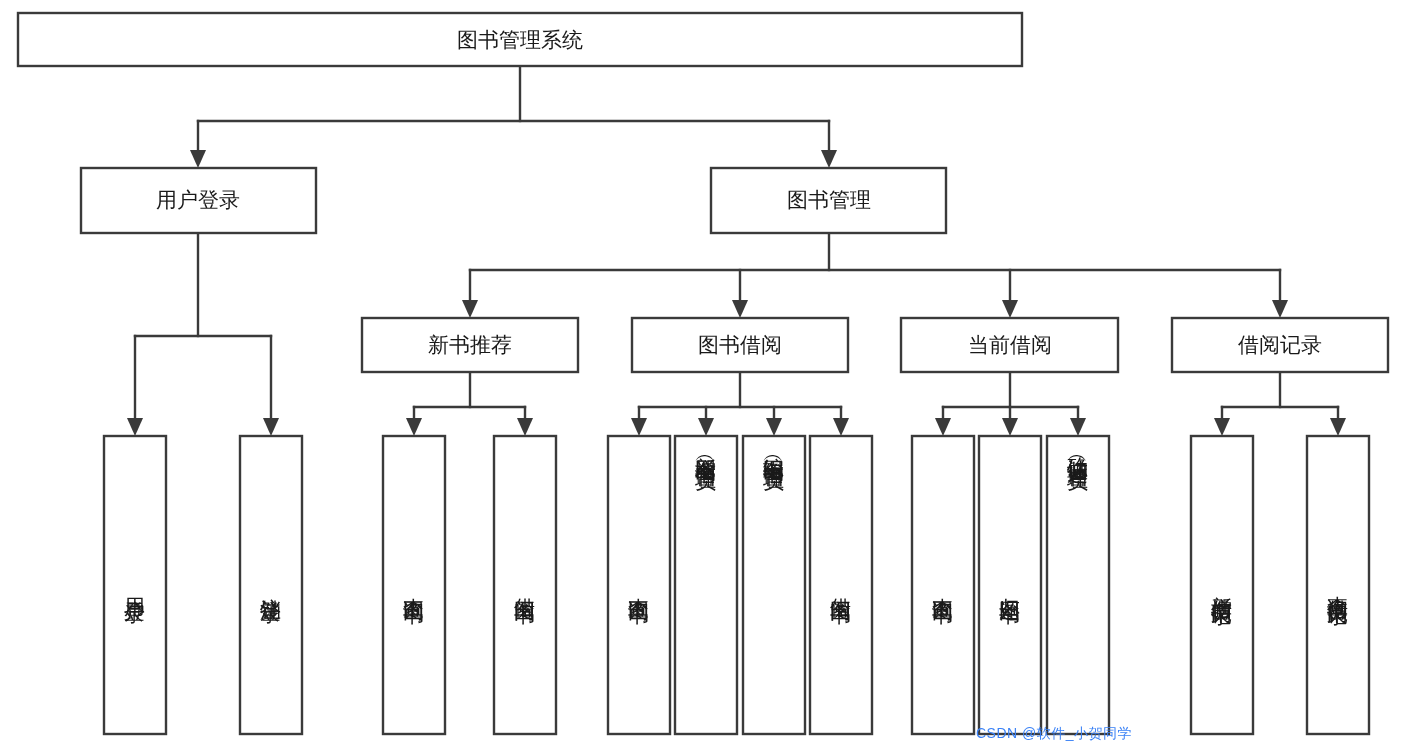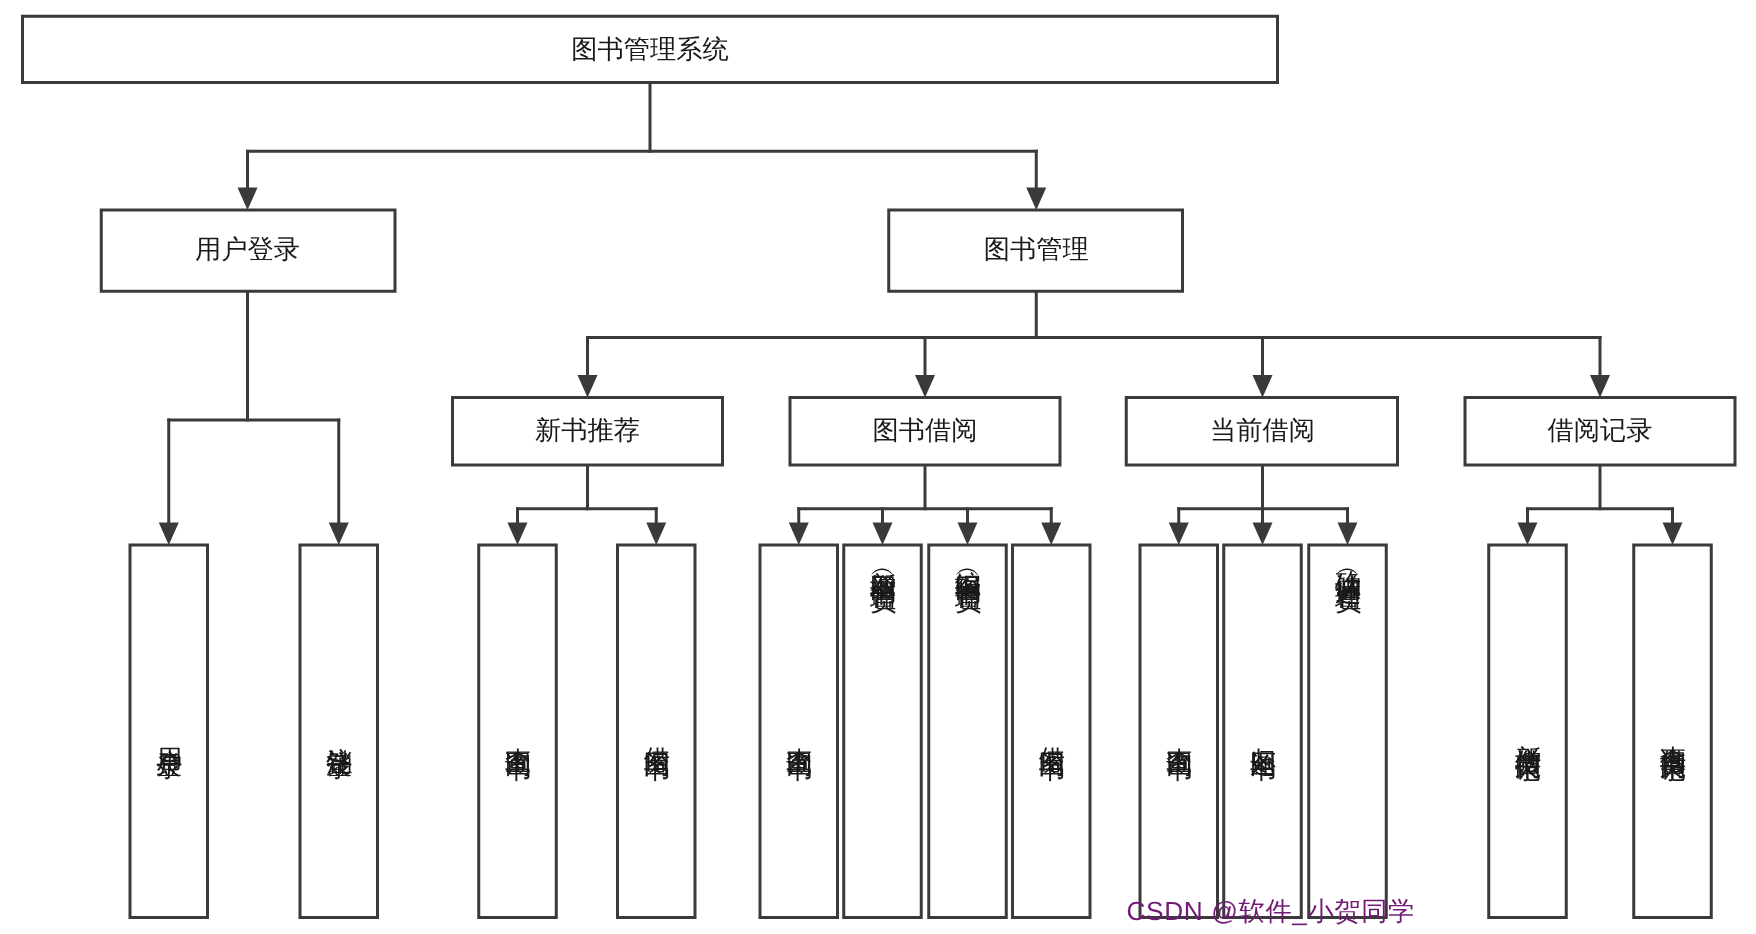--- a/index.html
+++ b/index.html
@@ -65,22 +65,22 @@
   .leaf-label.top-aligned {
     justify-content: flex-start;
     padding-top: 4px;
     box-sizing: border-box;
   }
   .watermark {
     position: absolute;
     right: 8px;
     bottom: 4px;
     font-family: "Liberation Sans", "DejaVu Sans", sans-serif;
-    font-size: 21px;
-    color: #701a75;
+    font-size: 14px;
+    color: #3b82f6;
     white-space: nowrap;
     letter-spacing: 0.5px;
   }
 </style>
 </head>
 <body>
 
 <div id="diagram-root">
 
   <svg class="flow" viewBox="0 0 1405 747">

